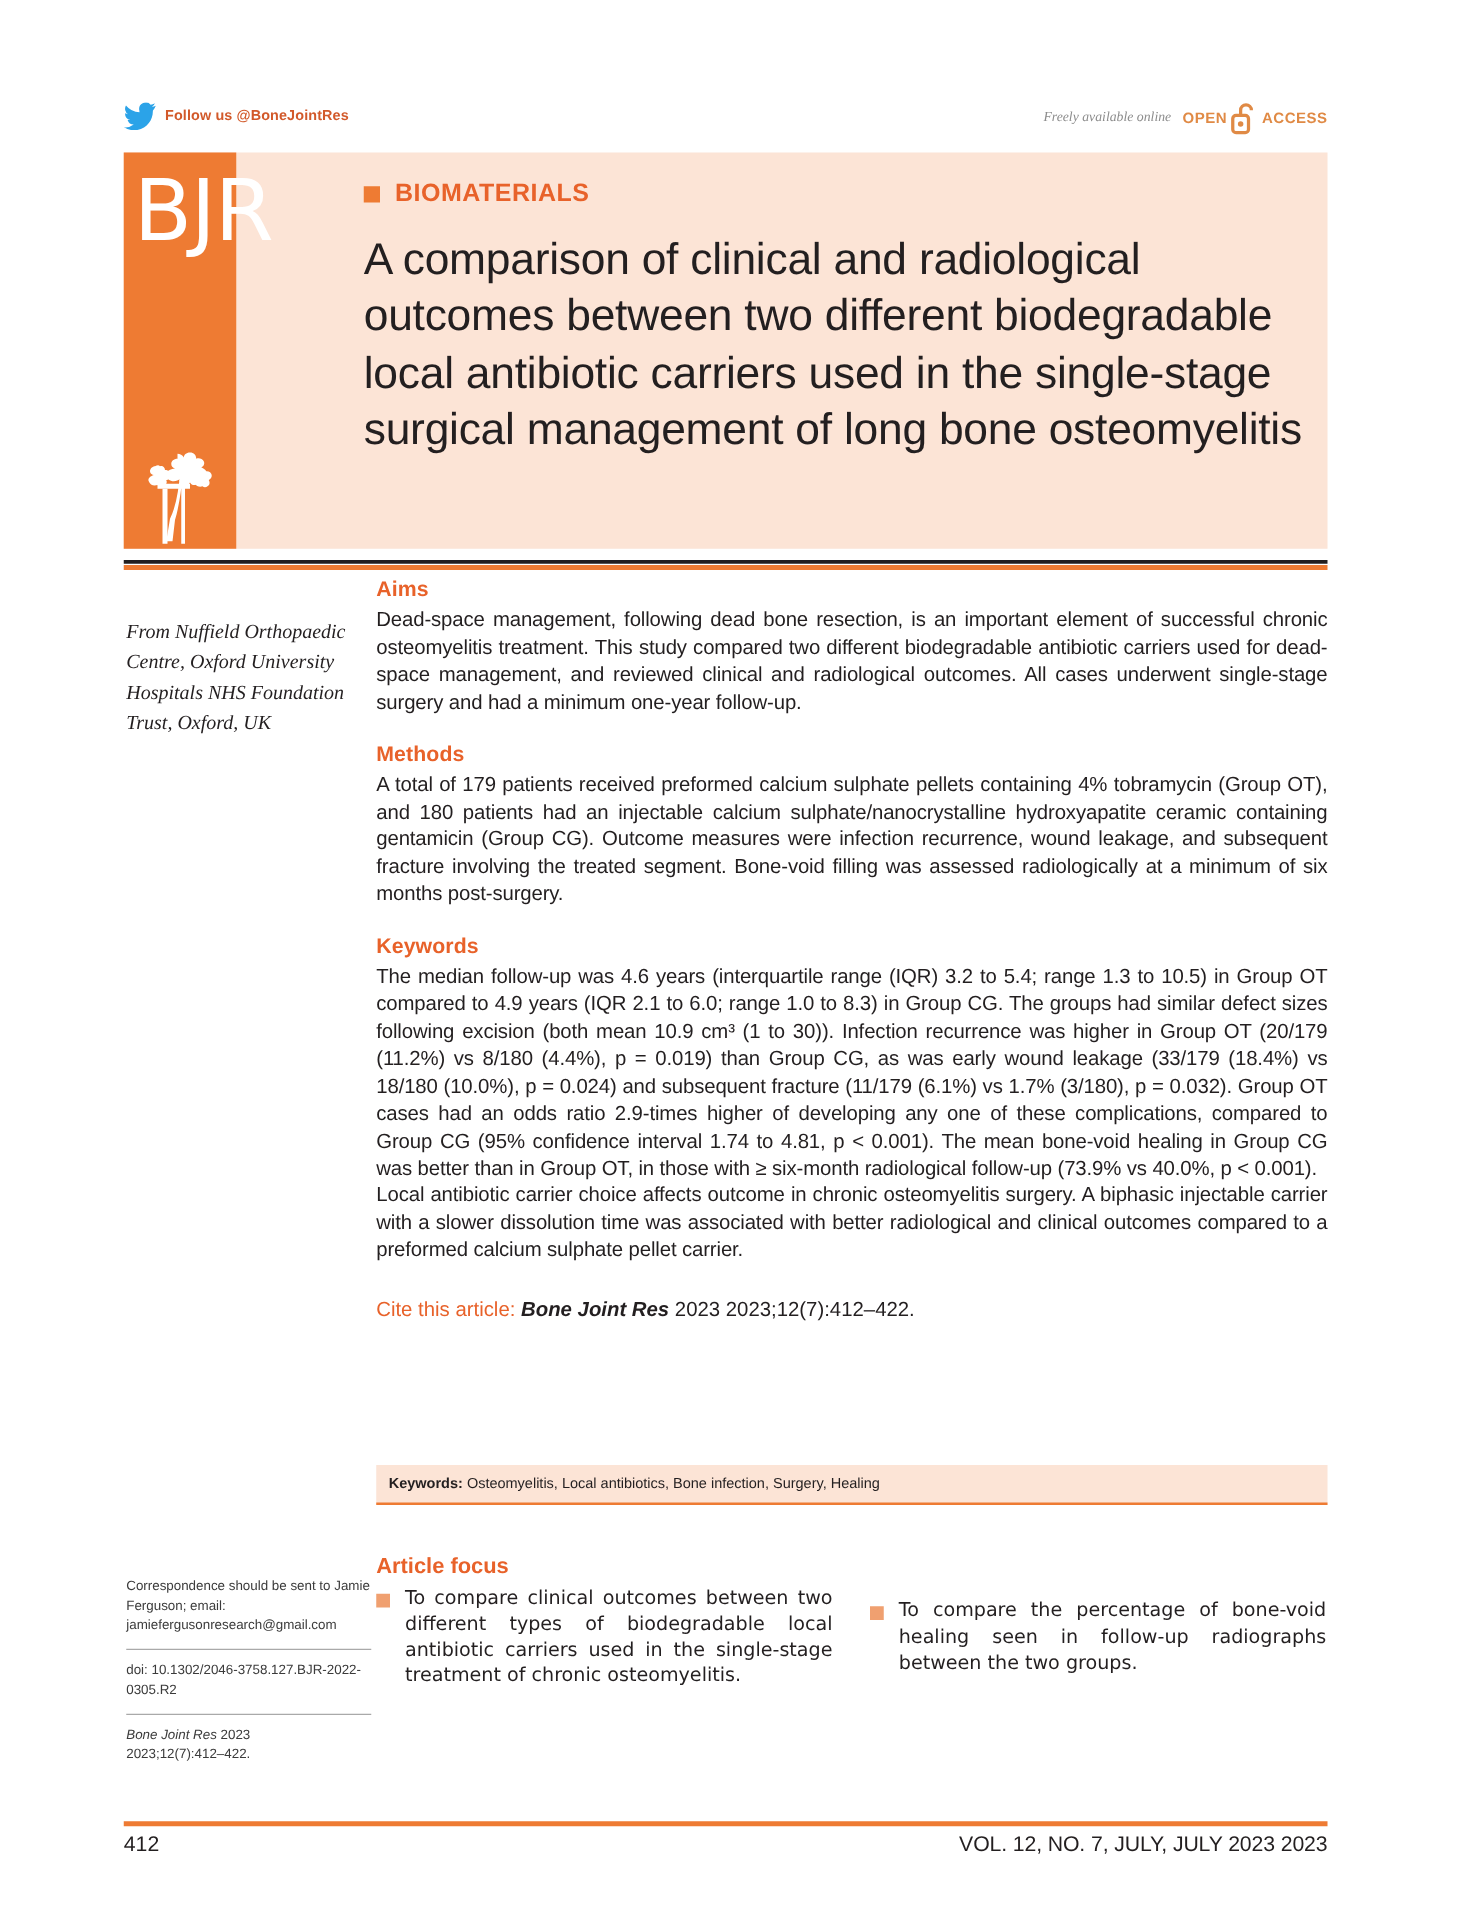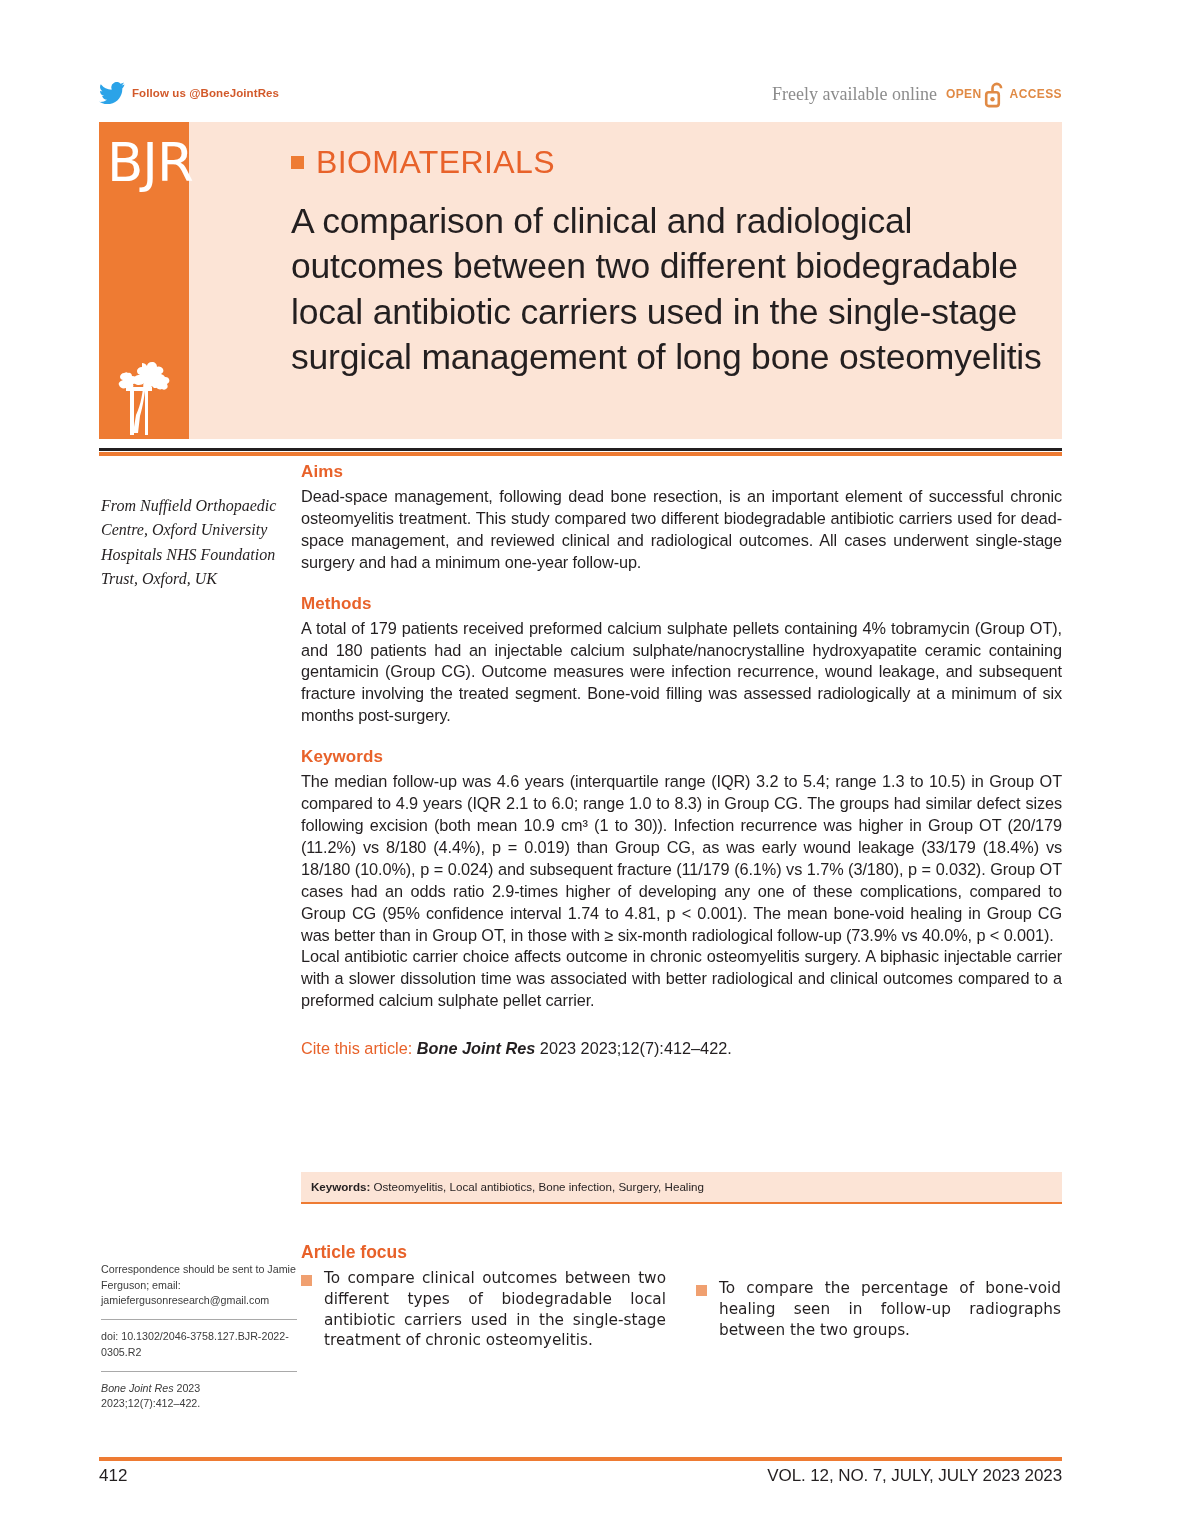--- a/index.html
+++ b/index.html
@@ -42,21 +42,22 @@
   .oa-block {
     position: absolute;
     right: 0;
     top: 0;
     display: flex;
     align-items: center;
     gap: 9px;
   }
   .oa-free {
     font-family: "Liberation Serif", serif;
-    font-size: 18px;
+    font-style: italic;
+    font-size: 11px;
     color: #8c8c8c;
   }
   .oa-badge { display: flex; align-items: center; gap: 2px; }
   .oa-word {
     font-size: 12px;
     font-weight: bold;
     color: #e08a45;
     letter-spacing: .4px;
   }
   .oa-lock { width: 24px; height: 28px; display: block; }
@@ -75,21 +76,21 @@
     left: 0; top: 0;
     width: 90px; height: 317px;
     background: #ee7b33;
     color: #ffffff;
   }
   .logo-text {
     position: absolute;
     left: 8px;
     top: 14px;
     font-family: "DejaVu Sans", sans-serif;
-    font-size: 53px;
+    font-size: 68px;
     font-weight: 400;
     letter-spacing: -1px;
     line-height: 1;
   }
   .logo-tree {
     position: absolute;
     left: 9px;
     bottom: 2px;
     width: 72px;
     height: 108px;
@@ -97,22 +98,22 @@
   .banner-body {
     position: absolute;
     left: 192px;
     top: 0;
     right: 14px;
     top: 22px;
   }
   .cat-line { display: flex; align-items: center; gap: 12px; }
   .cat-square { width: 13px; height: 13px; background: #ee7b33; display: block; }
   .cat-label {
-    font-size: 32px;
-    font-weight: normal;
+    font-size: 20px;
+    font-weight: bold;
     color: #e8622a;
     letter-spacing: .4px;
   }
   .doc-title {
     margin-top: 18px;
     font-size: 35.5px;
     line-height: 1.28;
     font-weight: 400;
     color: #231f20;
     letter-spacing: -.2px;

